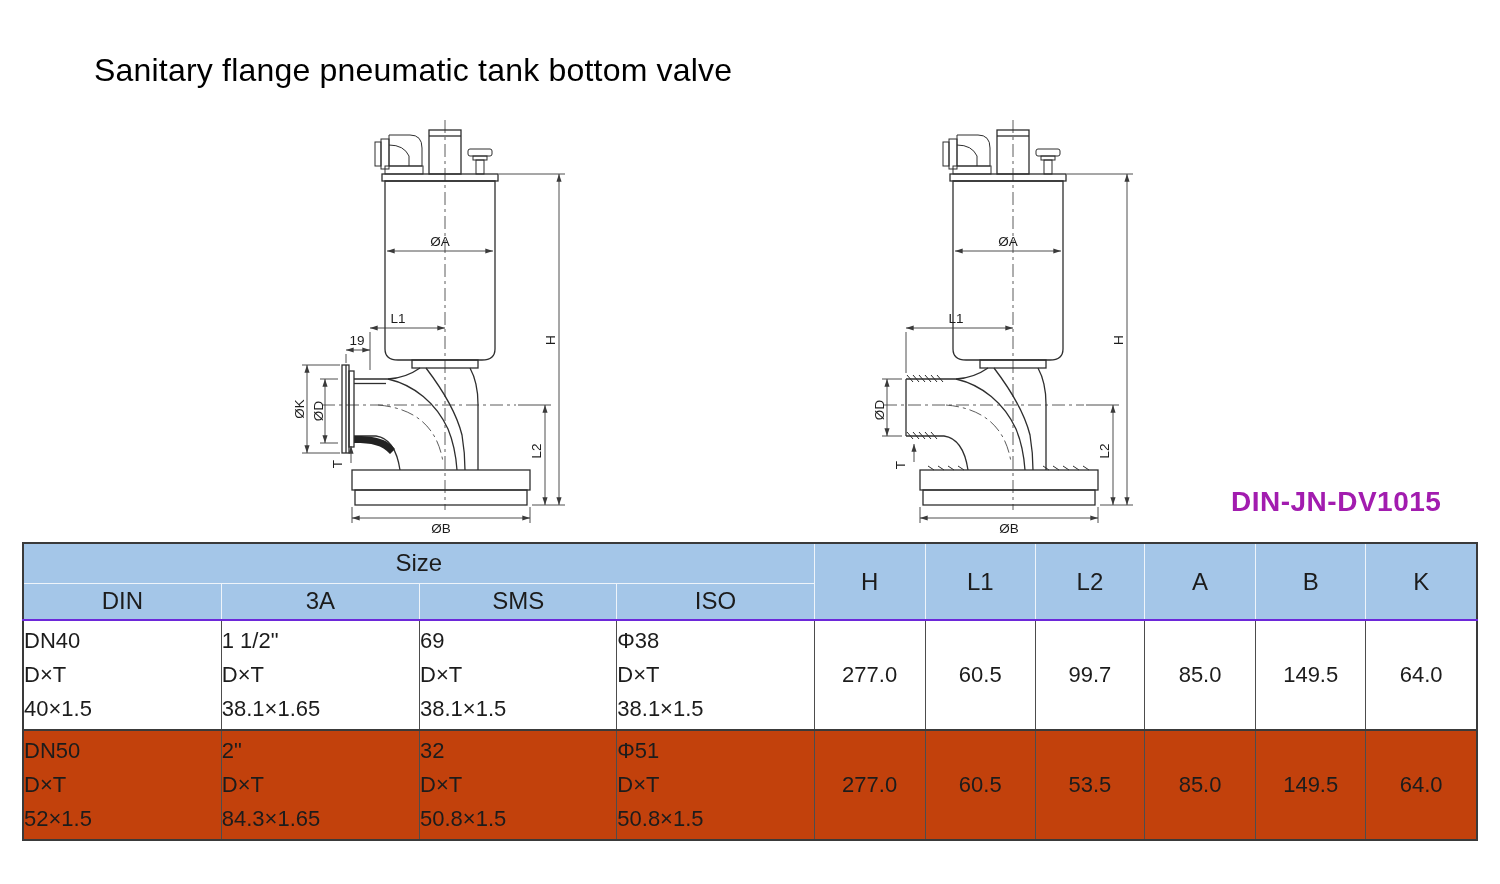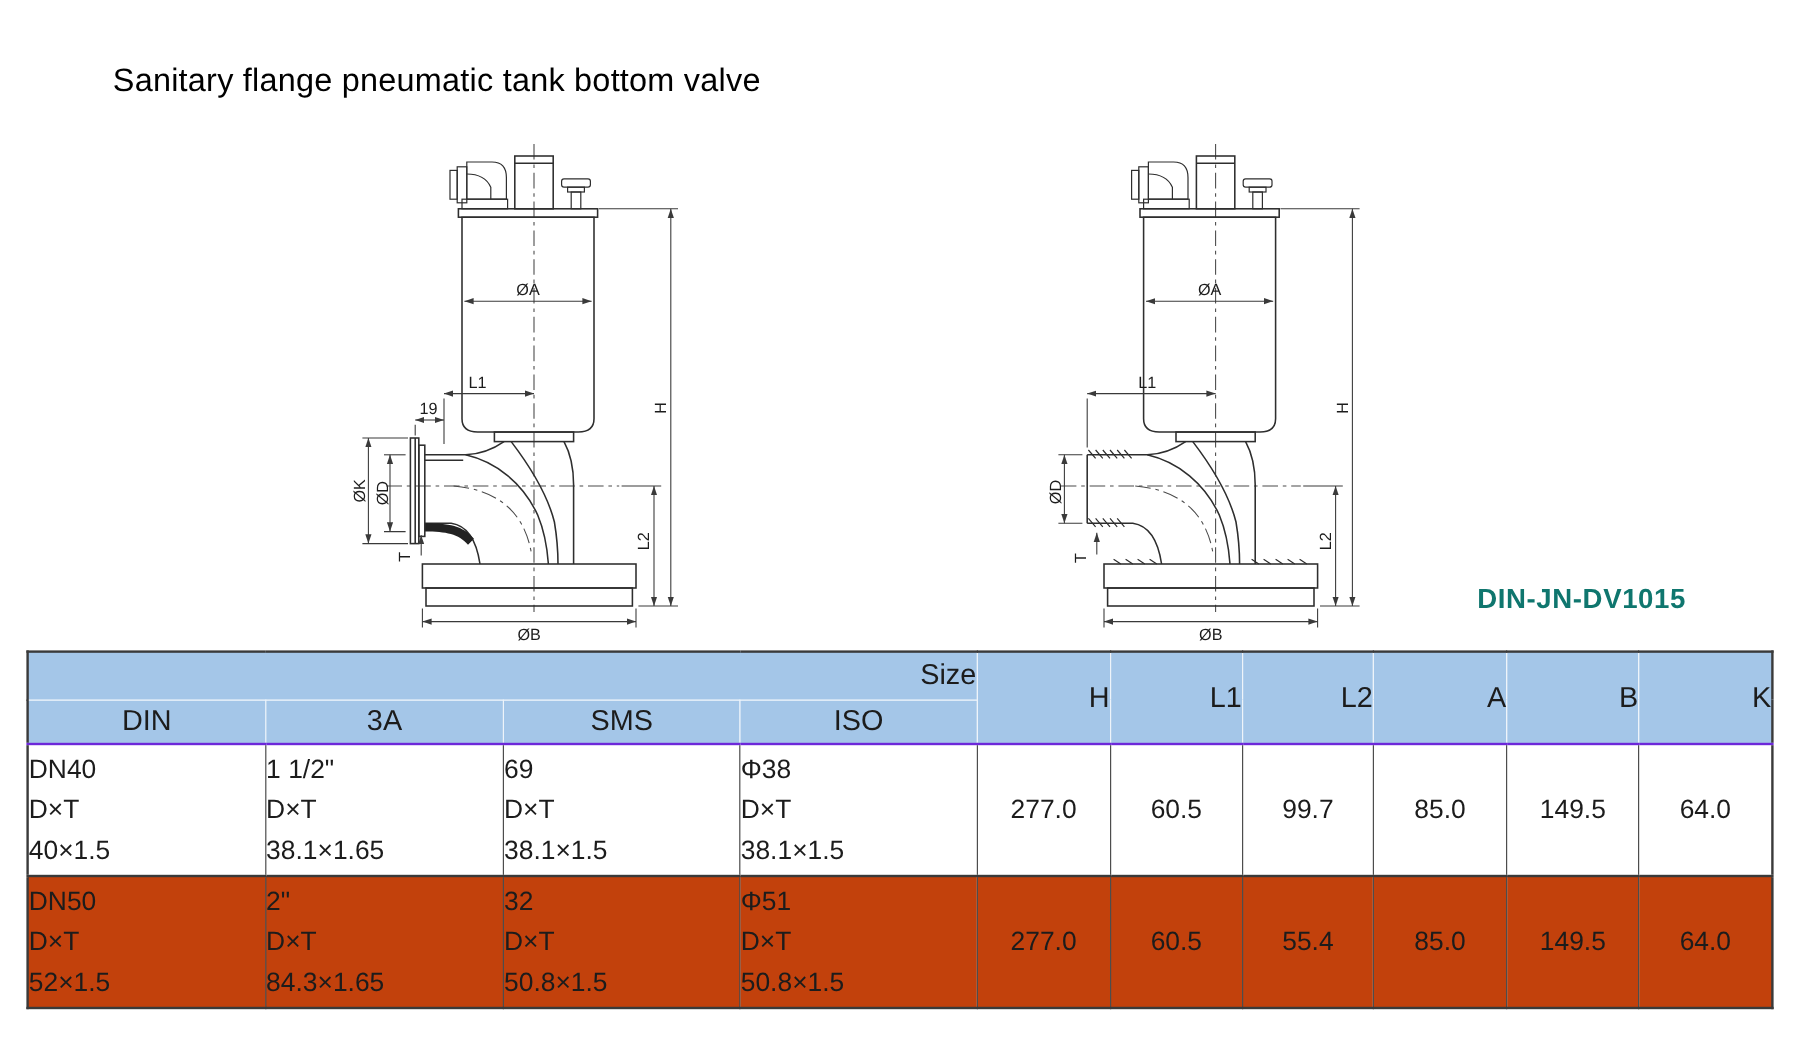--- a/index.html
+++ b/index.html
@@ -1,35 +1,35 @@
 <!DOCTYPE html>
 <html><head>
 <meta charset="utf-8">
 <style>
   html,body{margin:0;padding:0;background:#ffffff;}
   body{width:1500px;height:884px;position:relative;overflow:hidden;
        font-family:"Liberation Sans",sans-serif;color:#1c1c1c;}
   .page{position:absolute;inset:0;background:#fff;}
-  .title{position:absolute;left:94px;top:52px;margin:0;font-size:27px;font-weight:400;
+  .title{position:absolute;left:94px;top:52px;margin:0;font-size:32px;font-weight:400;
          letter-spacing:.2px;color:#000;}
-  .model{position:absolute;left:1231px;top:486px;font-size:23px;font-weight:700;
-         letter-spacing:.5px;color:#0f766e;}
+  .model{position:absolute;left:1231px;top:486px;font-size:28px;font-weight:700;
+         letter-spacing:.5px;color:#a21caf;}
   svg.drawing{position:absolute;top:118px;}
   svg.d-left{left:280px;}
   svg.d-right{left:848px;}
   .ol{fill:none;stroke:#2e2e2e;stroke-width:1.3;}
   .thin{fill:none;stroke:#2e2e2e;stroke-width:1;}
   .cl{fill:none;stroke:#4a4a4a;stroke-width:.9;stroke-dasharray:13 4 3 4;}
   .dim{fill:none;stroke:#3a3a3a;stroke-width:.9;}
   text.lbl{font-size:13.5px;fill:#1c1c1c;font-family:"Liberation Sans",sans-serif;}
   table.specs{position:absolute;left:22px;top:542px;width:1456px;border-collapse:collapse;
               table-layout:fixed;border:2px solid #3a3a3a;background:#fff;}
   table.specs th,table.specs td{padding:0;vertical-align:middle;}
   thead th{background:#a4c6e8;border:1px solid #eef4fa;font-weight:400;font-size:24px;color:#1c1c1c;}
-  thead tr.h1{height:40px;text-align:right;}
+  thead tr.h1{height:40px;}
   thead tr.h2{height:37px;padding-left:15px;}
   tbody tr{height:110px;}
   tbody td{border:1px solid #4d4d4d;font-size:22px;background:#fff;}
   tbody tr:first-child td{border-top:2px solid #6d28d9;}
   tbody tr.alt td{background:#c2410c;border-top:2px solid #3a3a3a;}
   td.size-cell{text-align:left;padding-left:50px;}
   td.size-cell div{line-height:34px;}
   td.num{text-align:center;}
 </style>
 </head>
@@ -294,21 +294,21 @@
           <div>D×T</div>
           <div>50.8×1.5</div>
         </td>
         <td class="size-cell">
           <div>Φ51</div>
           <div>D×T</div>
           <div>50.8×1.5</div>
         </td>
         <td class="num">277.0</td>
         <td class="num">60.5</td>
-        <td class="num">55.4</td>
+        <td class="num">53.5</td>
         <td class="num">85.0</td>
         <td class="num">149.5</td>
         <td class="num">64.0</td>
       </tr>
     </tbody>
   </table>
 
 </div>
 
 </body></html>

